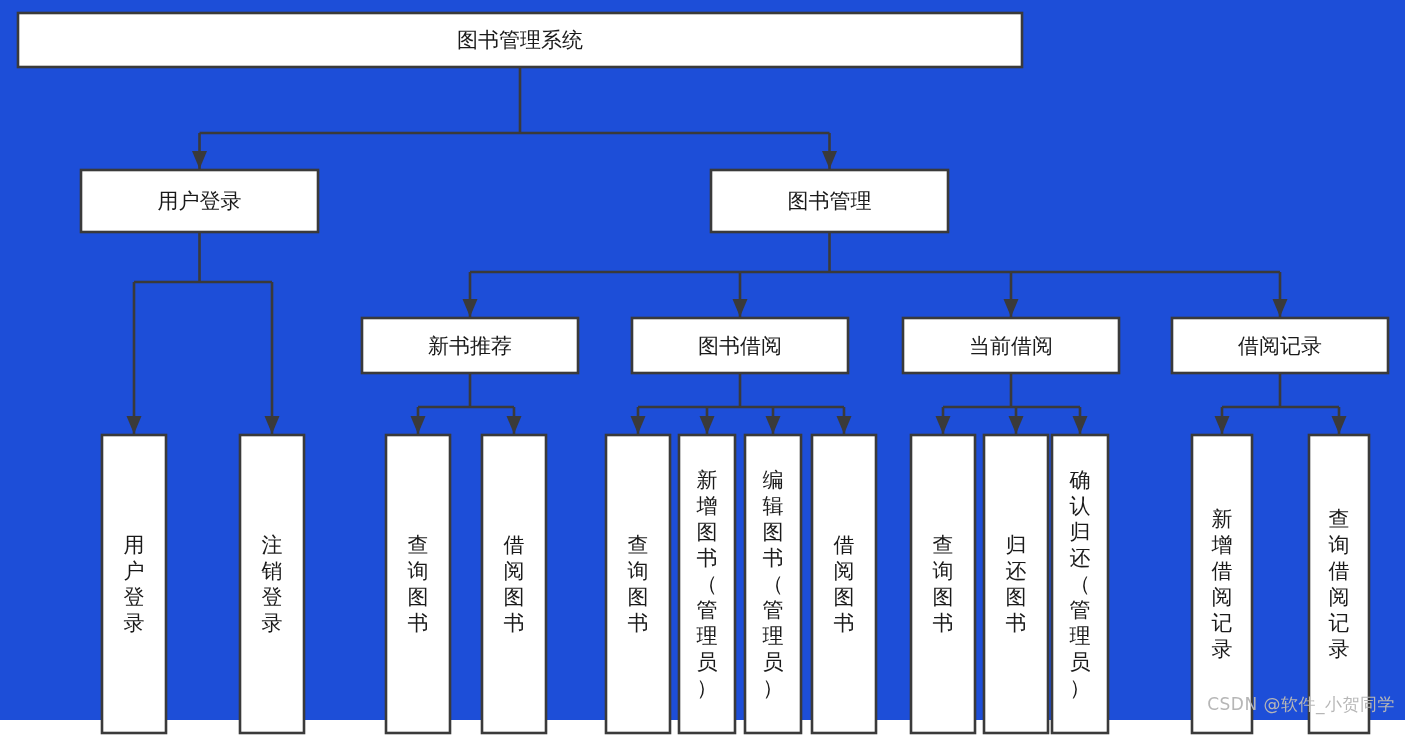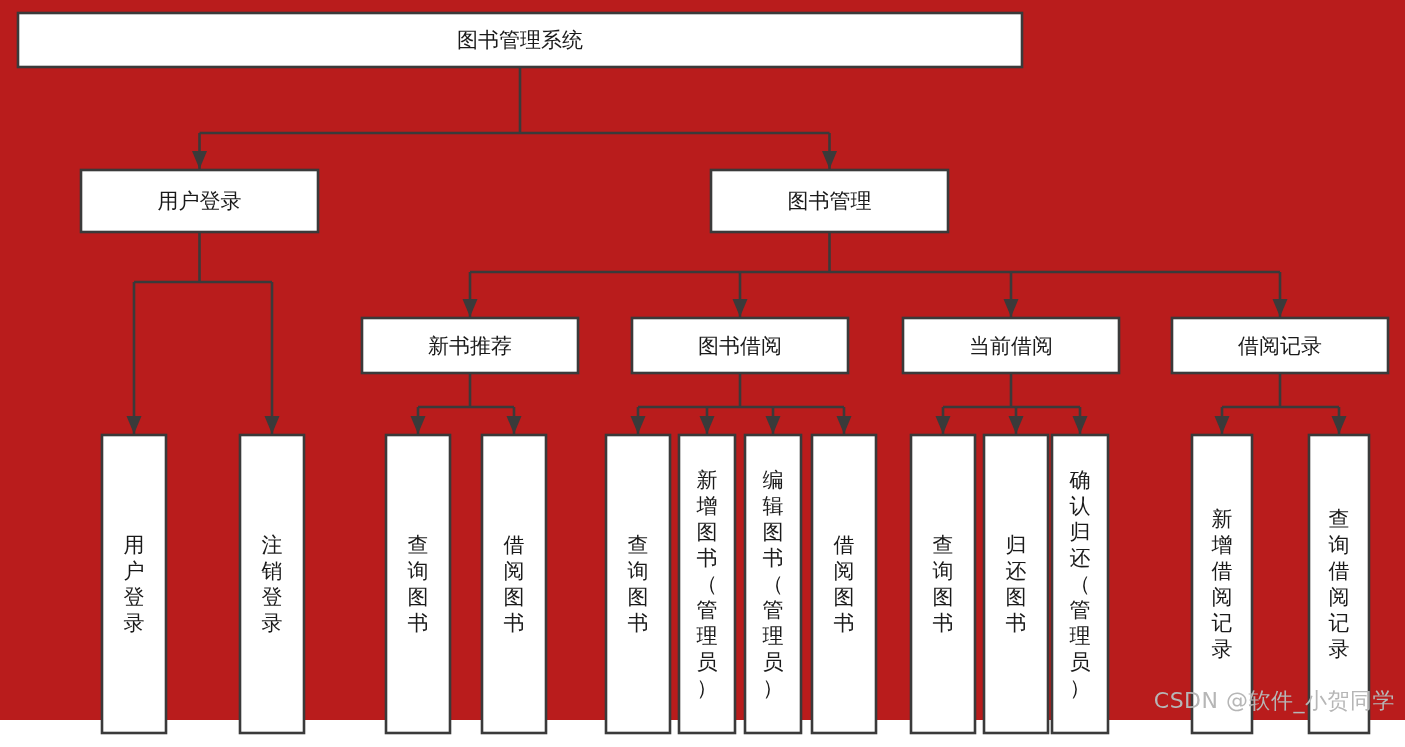--- a/index.html
+++ b/index.html
@@ -11,21 +11,21 @@
   body {
     width: 1405px;
     height: 747px;
     font-family: "Liberation Sans", "DejaVu Sans", sans-serif;
     overflow: hidden;
   }
   #diagram-root {
     position: relative;
     width: 1405px;
     height: 720px;
-    background: #b91c1c;
+    background: #1d4ed8;
   }
   svg.diagram-canvas {
     position: absolute;
     left: 0;
     top: 0;
     width: 1405px;
     height: 747px;
   }
   .node-box {
     fill: #ffffff;
@@ -52,21 +52,21 @@
     font-family: "DejaVu Sans", "Liberation Sans", sans-serif;
     font-size: 21px;
     fill: #1a1a1a;
     text-anchor: middle;
   }
   .watermark-text {
     position: absolute;
     right: 10px;
     bottom: 4px;
     font-family: "DejaVu Sans", "Liberation Sans", sans-serif;
-    font-size: 22px;
+    font-size: 17px;
     color: #b6b6b6;
     white-space: nowrap;
     letter-spacing: 0.5px;
     user-select: none;
   }
 </style>
 </head>
 <body>
 
 <div id="diagram-root">

